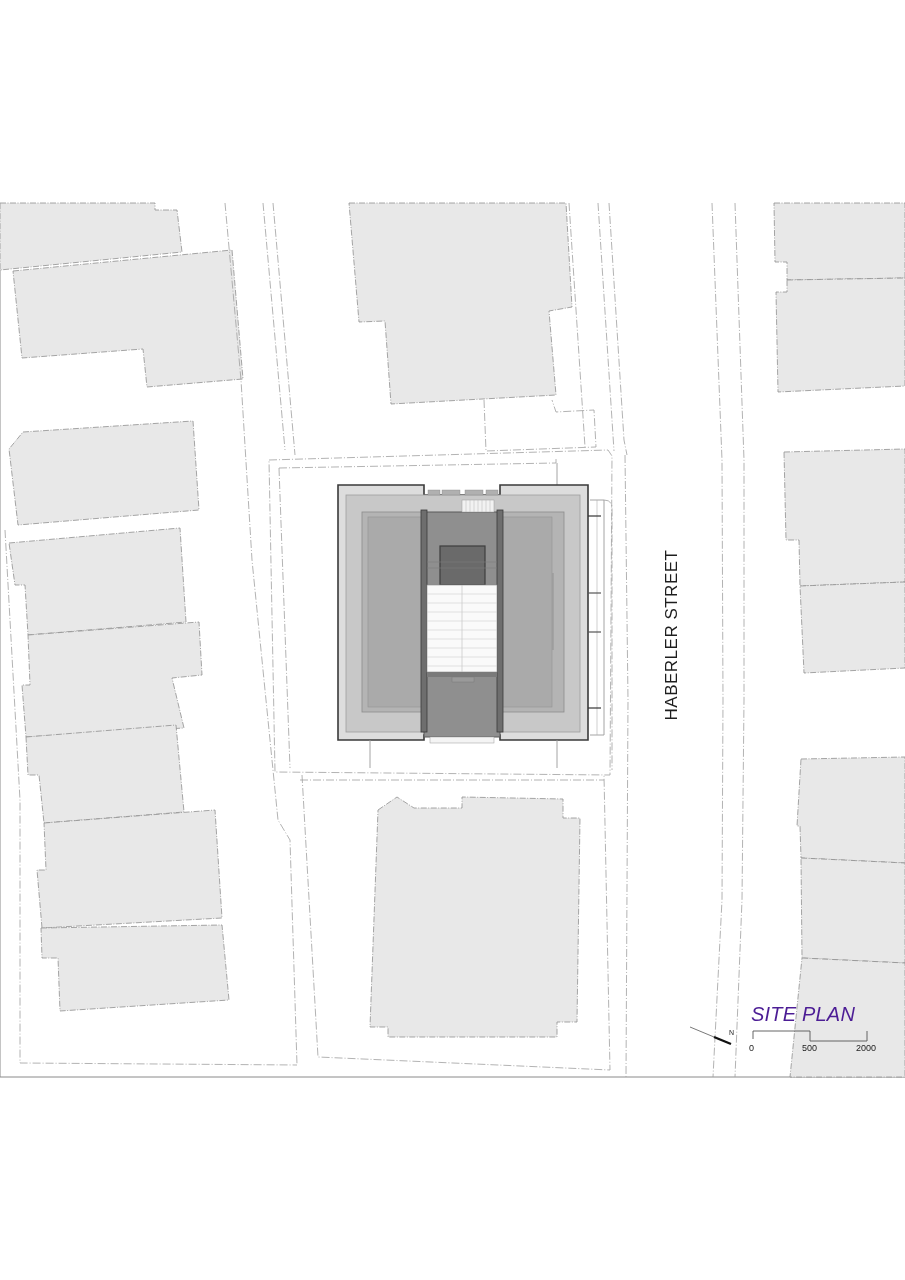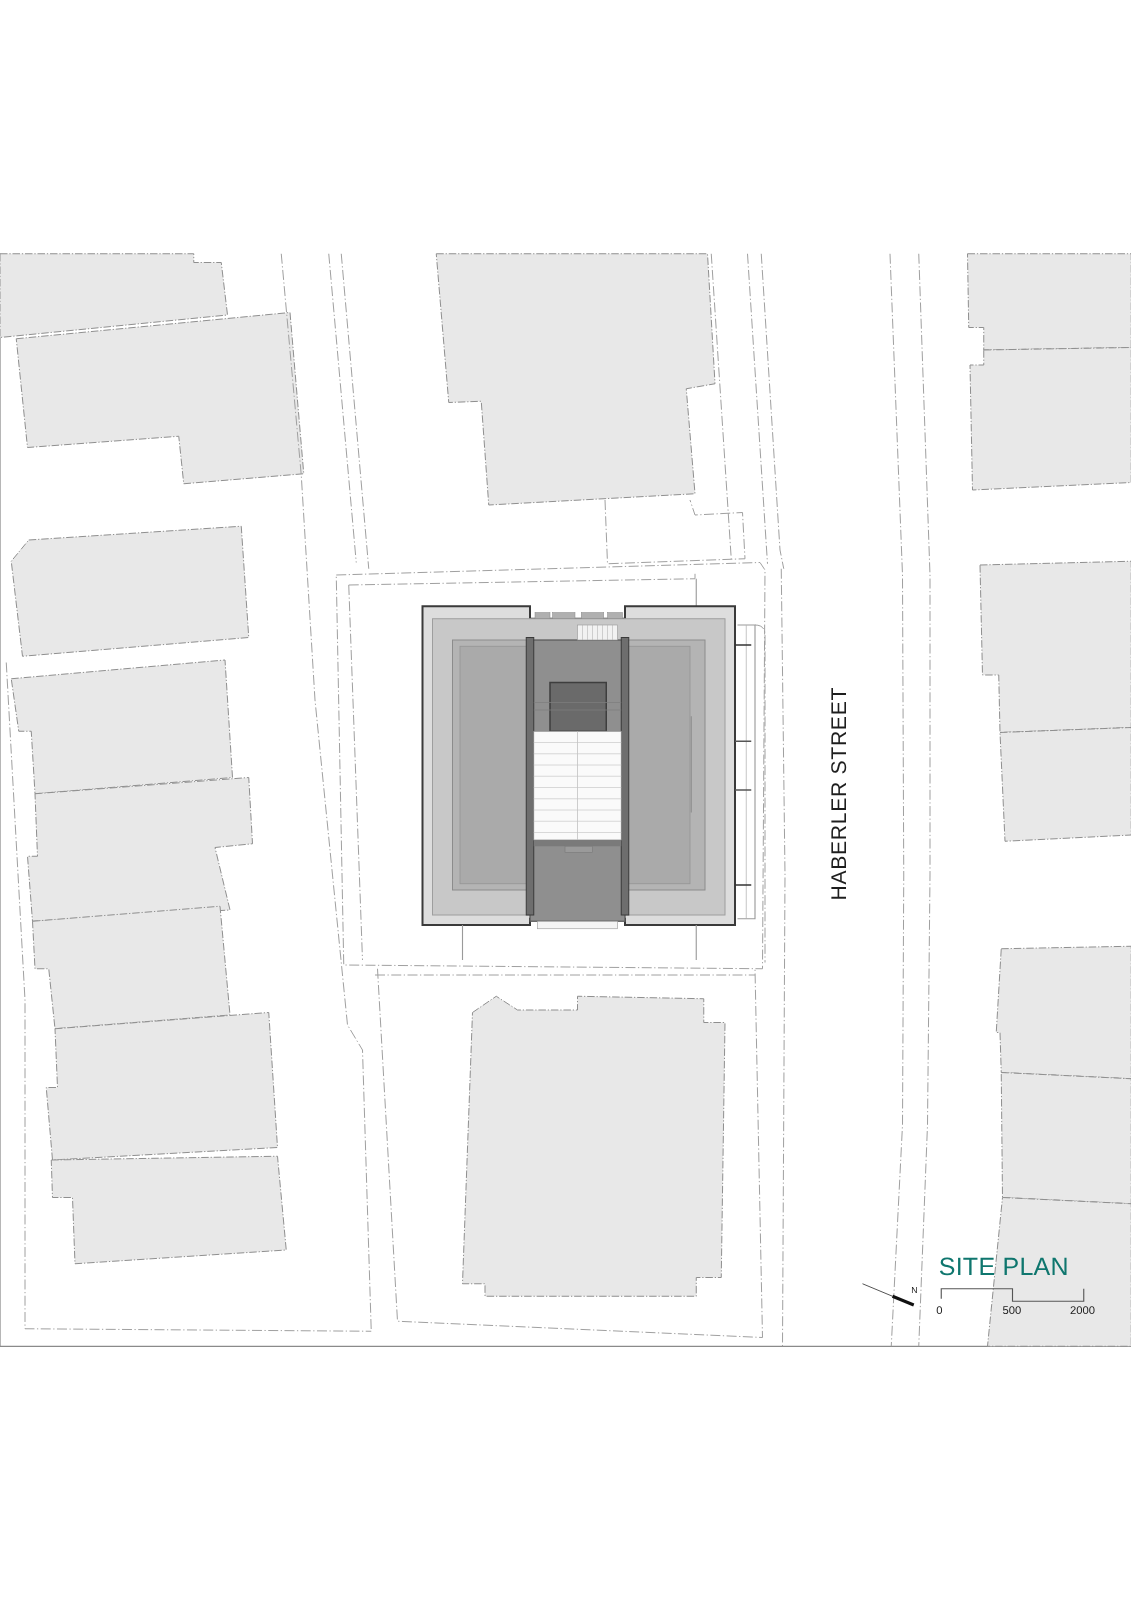--- a/index.html
+++ b/index.html
@@ -30,23 +30,24 @@
       letter-spacing: 0.5px;
       color: #1e1e1e;
       white-space: nowrap;
       font-family: "Liberation Sans", "DejaVu Sans", sans-serif;
     }
     .title-label {
       position: absolute;
       left: 751px;
       top: 1003px;
       font-size: 20px;
-      color: #0f766e;
+      color: #4c1d95;
       letter-spacing: 0.2px;
       white-space: nowrap;
+      font-style: italic;
     }
     .scale-tick-label {
       position: absolute;
       font-size: 9px;
       color: #222;
       top: 1043px;
       white-space: nowrap;
     }
     .north-label {
       position: absolute;

